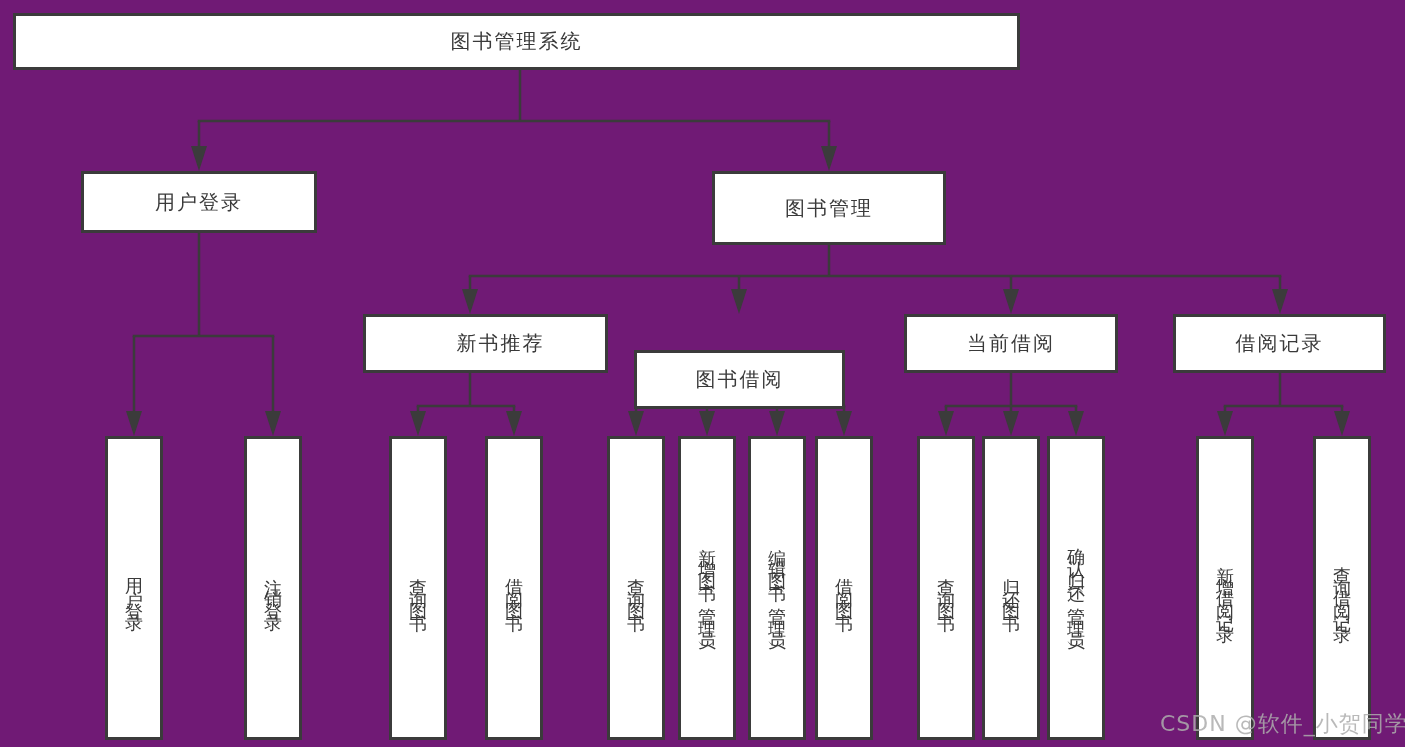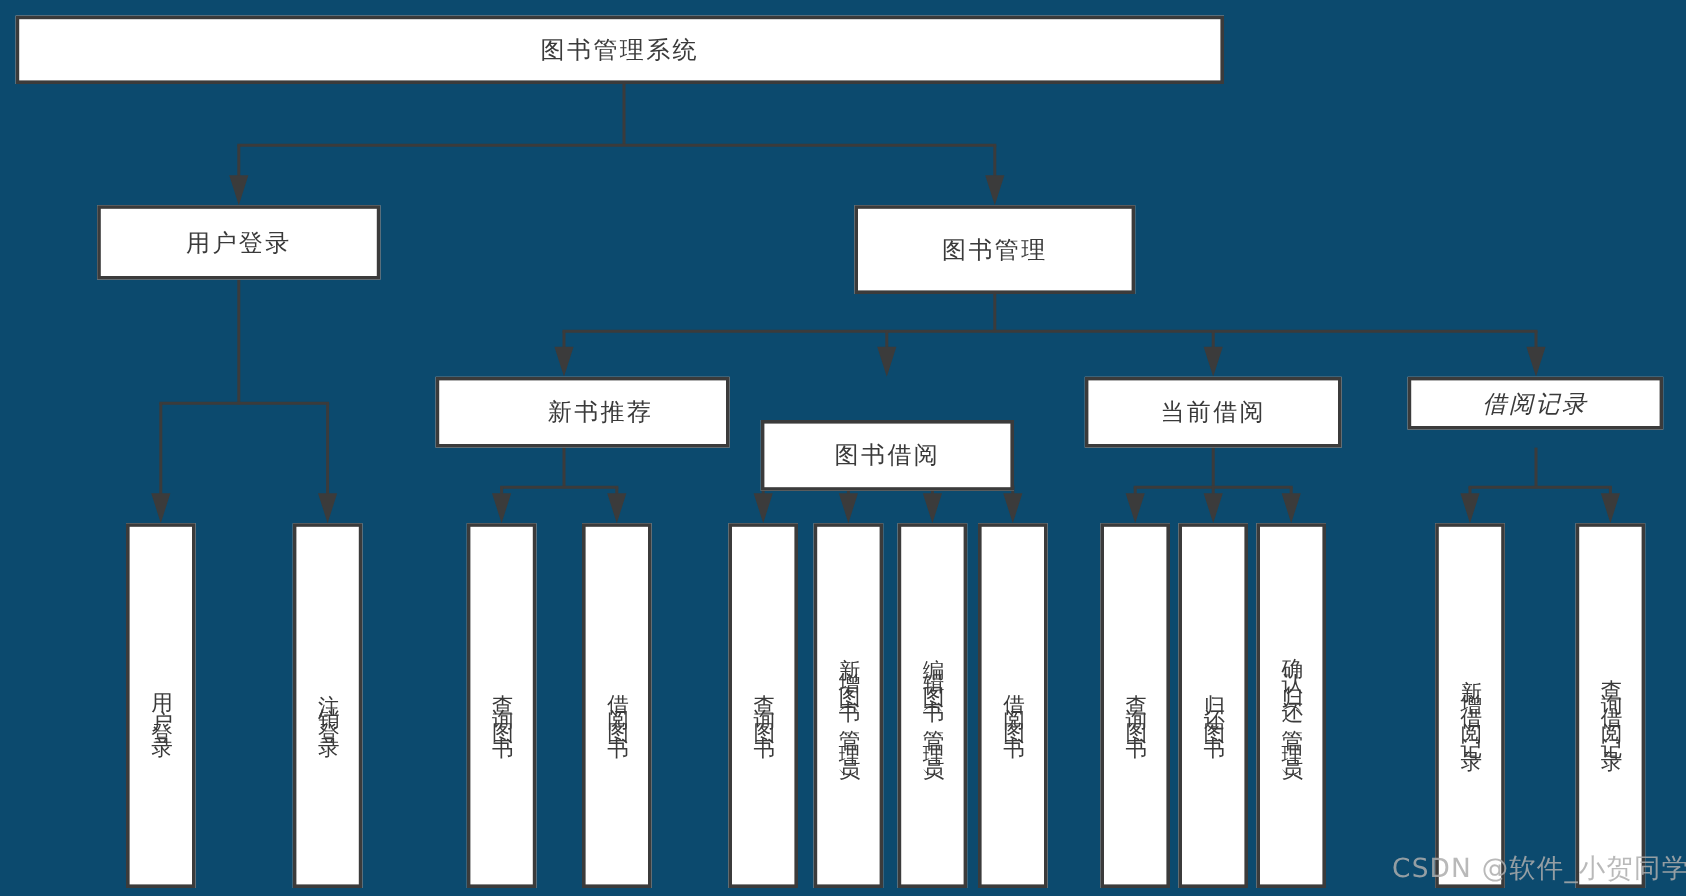--- a/index.html
+++ b/index.html
@@ -1,20 +1,20 @@
 <!DOCTYPE html>
 <html><head>
 <meta charset="utf-8">
 <style>
   html, body { margin: 0; padding: 0; background: #ffffff; }
   .canvas {
     position: relative;
     width: 1405px;
     height: 747px;
-    background: #0c4a6e;
+    background: #701a75;
     font-family: "DejaVu Sans", "Liberation Sans", sans-serif;
     overflow: hidden;
   }
   .connectors {
     position: absolute;
     left: 0; top: 0;
     z-index: 0;
   }
   .box {
     position: absolute;
@@ -136,21 +136,21 @@
 
   <div class="box hbox" style="left:363px; top:314px; width:245px; height:59px;padding-left:30px;">
     <span>新书推荐</span>
   </div>
   <div class="box hbox" style="left:634px; top:314px; width:211px; height:59px;margin-top:36px;">
     <span>图书借阅</span>
   </div>
   <div class="box hbox" style="left:904px; top:314px; width:214px; height:59px;">
     <span>当前借阅</span>
   </div>
-  <div class="box hbox" style="left:1173px; top:314px; width:213px; height:44px;font-style:italic;">
+  <div class="box hbox" style="left:1173px; top:314px; width:213px; height:59px;">
     <span>借阅记录</span>
   </div>
 
   <div class="box leaf" style="left:105px;">
     <span>用户登录</span>
   </div>
   <div class="box leaf" style="left:244px;">
     <span>注销登录</span>
   </div>
 

